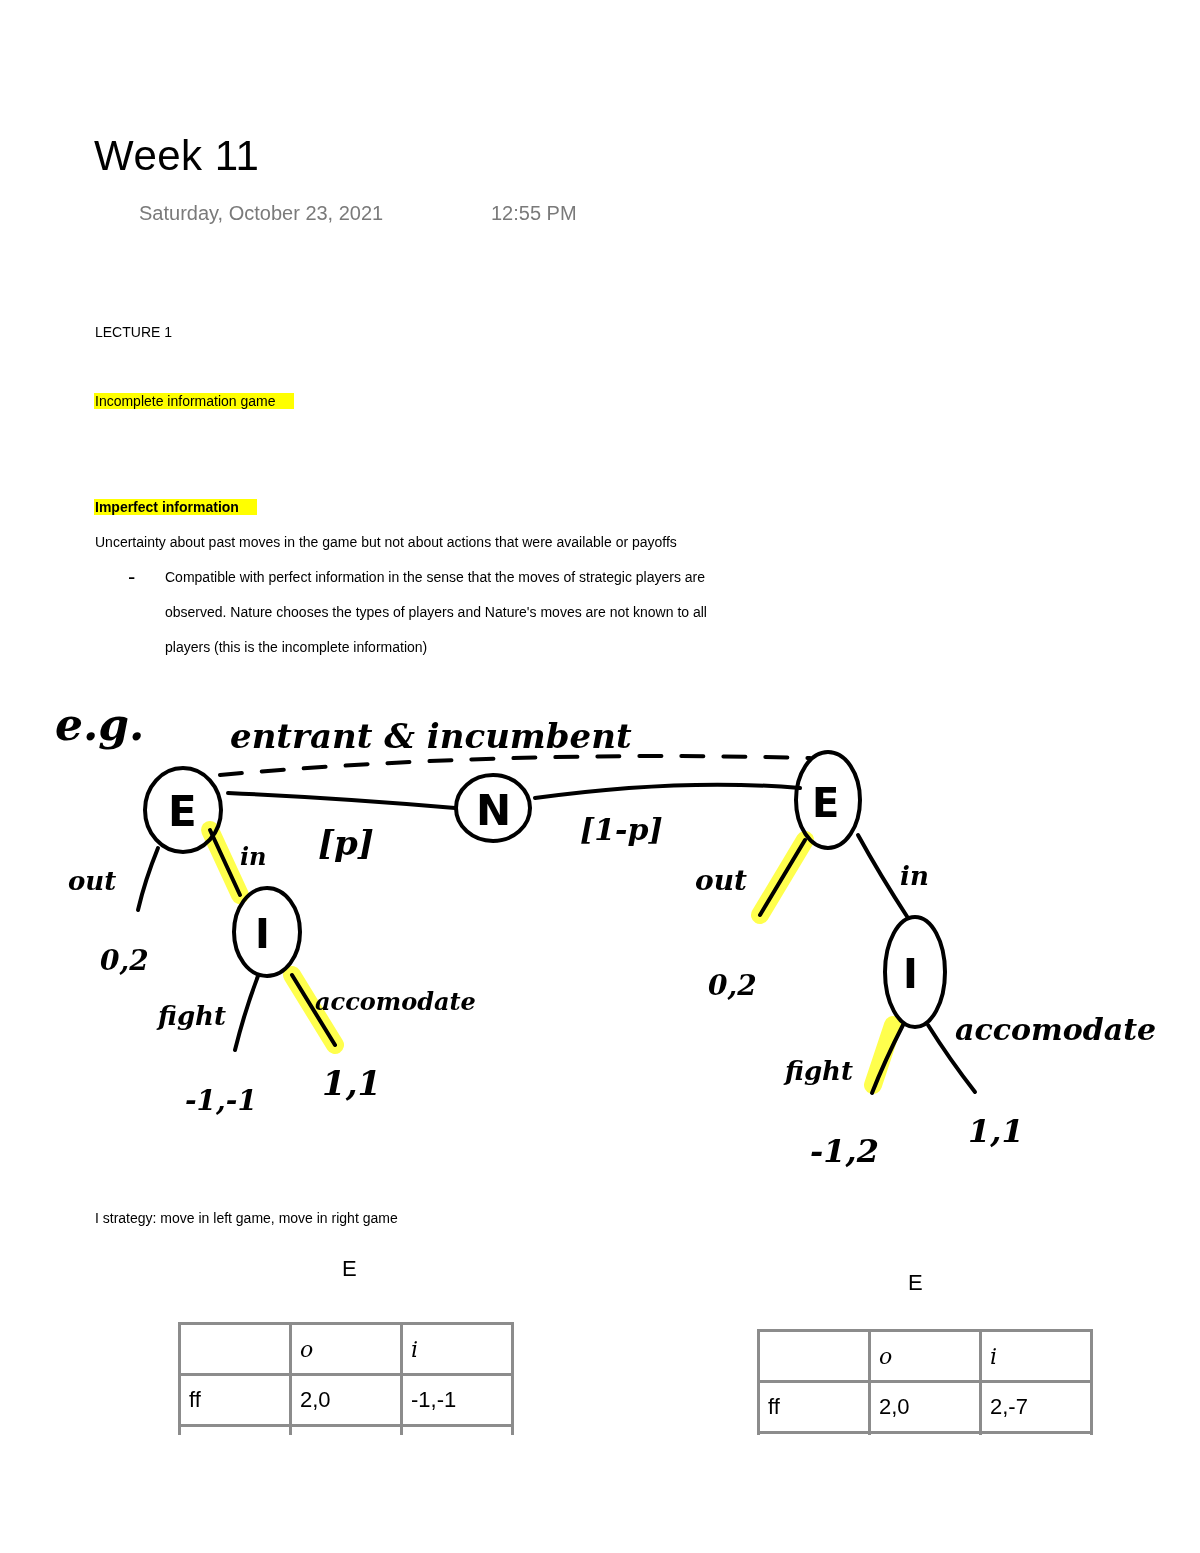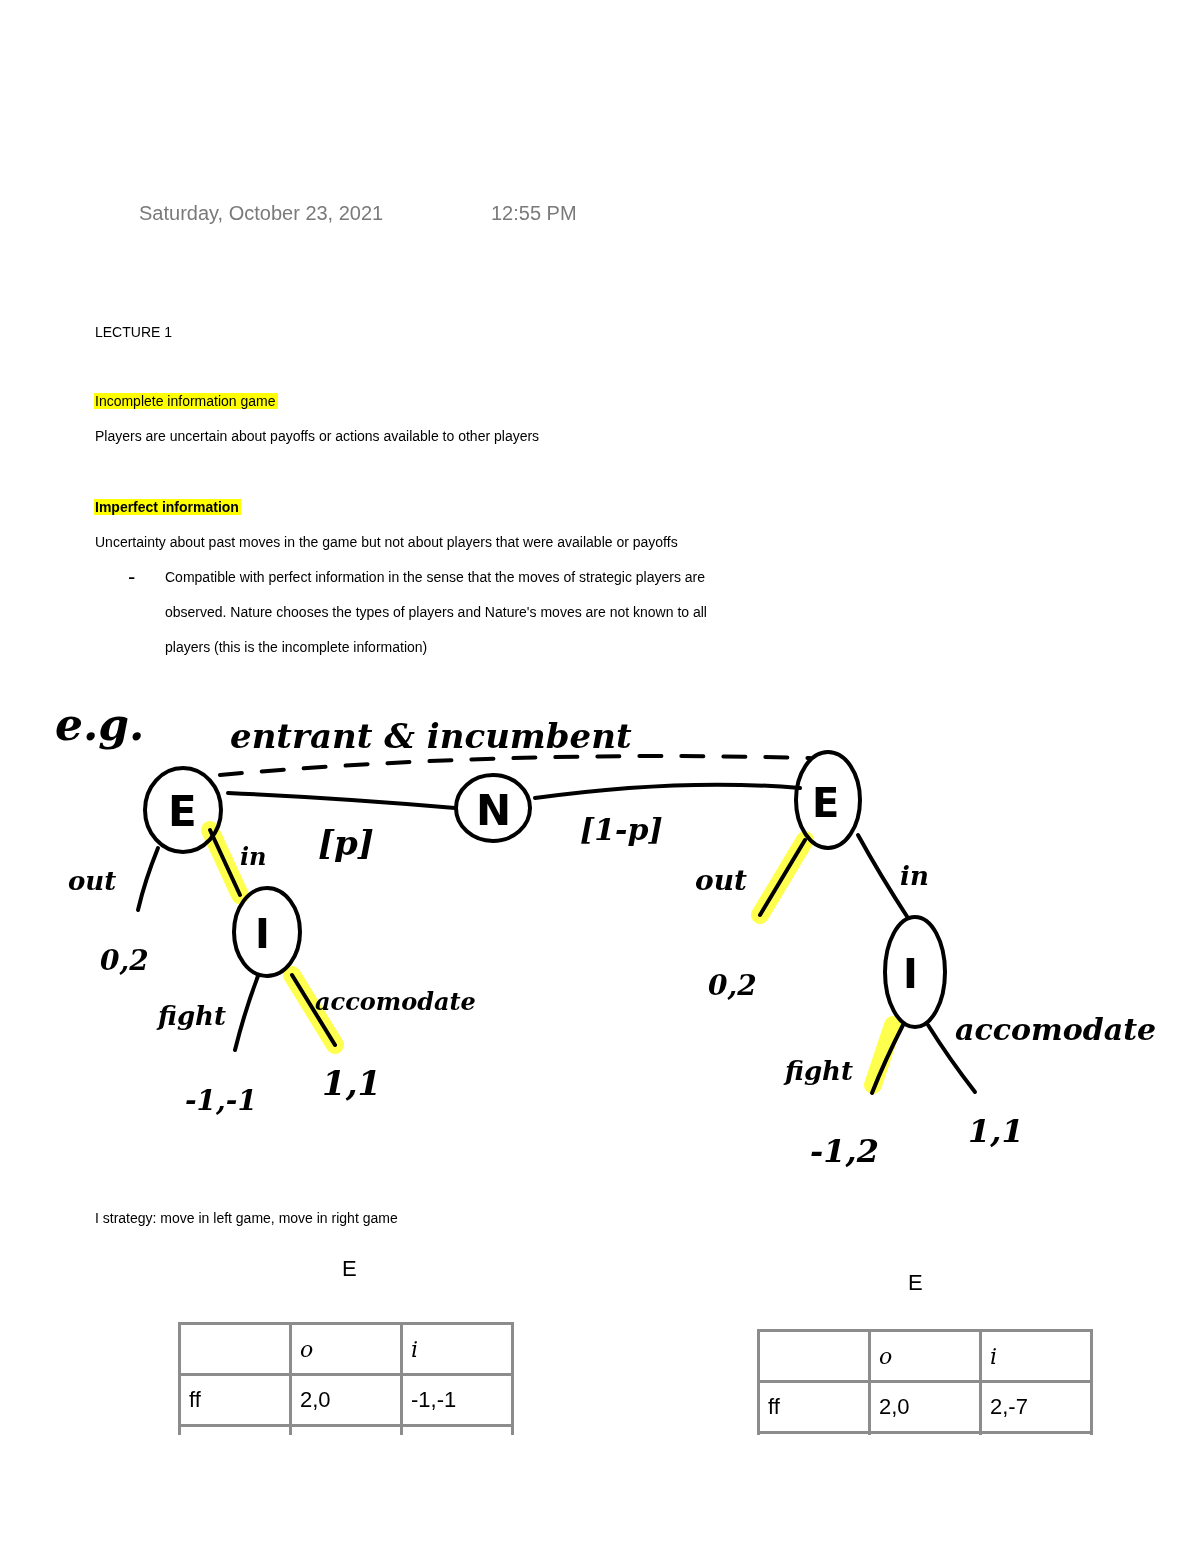--- a/index.html
+++ b/index.html
@@ -4,54 +4,54 @@
   <style>
     html, body { margin: 0; padding: 0; background: #ffffff; }
     body { width: 1200px; height: 1553px; position: relative; overflow: hidden;
            font-family: "Liberation Sans", "DejaVu Sans", sans-serif; color: #000; }
     .page { position: absolute; left: 0; top: 0; width: 1200px; height: 1435px; overflow: hidden; background:#fff; }
     .title { position: absolute; left: 94px; top: 132px; font-size: 42px; font-weight: normal; letter-spacing: 0.5px; }
     .meta { position: absolute; top: 202px; font-size: 20px; color: #7a7a7a; margin-left: 44px; }
     .meta.date { left: 95px; }
     .meta.time { left: 447px; }
     .txt { position: absolute; font-size: 14px; white-space: nowrap; line-height: 28px; }
-    .hl { background: #ffff00; padding: 0 2px 0 1px; margin-left: -1px; }
+    .hl { background: #ffff00; padding: 0 18px 0 1px; margin-left: -1px; }
     .bullet-dash { position: absolute; left: 128px; font-size: 22px; }
     .diagram { position: absolute; left: 0; top: 680px; width: 1200px; height: 500px; }
     .ink { fill: none; stroke: #000; stroke-width: 4; stroke-linecap: round; stroke-linejoin: round; }
     .hlstroke { fill: none; stroke: #ffff3a; stroke-width: 18; stroke-linecap: round; opacity: 0.9; }
     .hand { font-family: "DejaVu Serif", serif; font-style: italic; font-weight: bold; fill: #000; }
     .node-letter { font-family: "DejaVu Sans", sans-serif; font-weight: bold; fill: #000; }
     .col-label { position: absolute; font-size: 22px; }
     table.payoff { position: absolute; border-collapse: collapse; font-size: 22px; }
     table.payoff td { border: 3px solid #8c8c8c; height: 48px; padding: 0 0 0 8px; vertical-align: middle; }
     table.payoff td.c0 { width: 100px; }
     table.payoff td.c1 { width: 100px; }
     table.payoff td.c2 { width: 100px; }
     .ital { font-family: "DejaVu Serif", serif; font-style: italic; }
   </style>
 </head>
 <body>
 
 <div class="page">
 
+  <div class="title">Week 11</div>
   <div class="meta date">Saturday, October 23, 2021</div>
   <div class="meta time">12:55 PM</div>
 
   <div class="txt" style="left:95px; top:318px;">LECTURE 1</div>
 
   <div class="txt" style="left:95px; top:387px;">
     <span class="hl">Incomplete information game</span>
   </div>
-  <div class="txt" style="left:95px; top:422px;">Players are uncertain about payoffs or actions available to other players</div>
 
   <div class="txt" style="left:95px; top:493px;font-weight:bold;">
     <span class="hl">Imperfect information</span>
   </div>
-  <div class="txt" style="left:95px; top:528px;">Uncertainty about past moves in the game but not about players that were available or payoffs</div>
+  <div class="txt" style="left:95px; top:528px;">Uncertainty about past moves in the game but not about actions that were available or payoffs</div>
 
   <div class="bullet-dash txt" style="top:563px;">-</div>
   <div class="txt" style="left:165px; top:563px;">Compatible with perfect information in the sense that the moves of strategic players are</div>
   <div class="txt" style="left:165px; top:598px;">observed. Nature chooses the types of players and Nature's moves are not known to all</div>
   <div class="txt" style="left:165px; top:633px;">players (this is the incomplete information)</div>
 
   <svg class="diagram" viewBox="0 0 1200 500">
 
     <g>
       <path class="hlstroke" d="M210,150 L240,215"></path>

